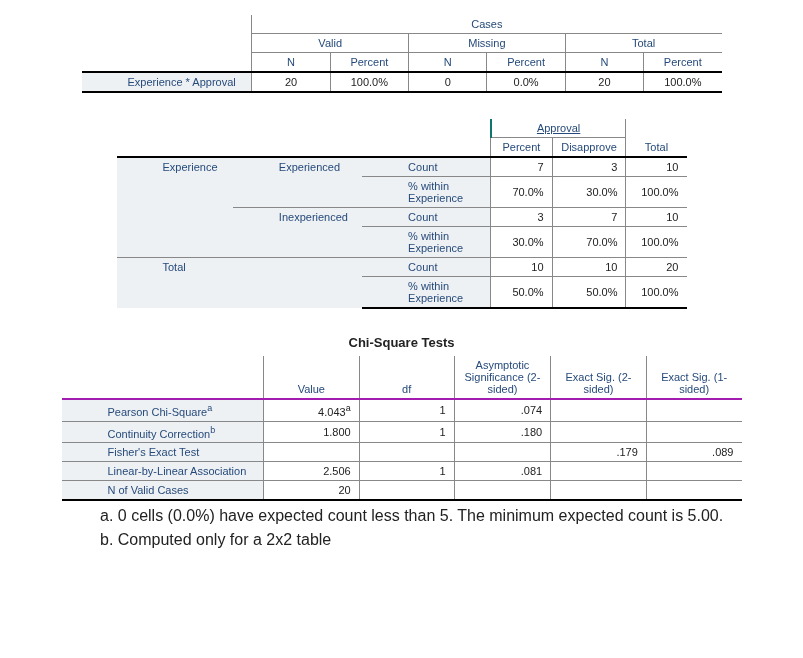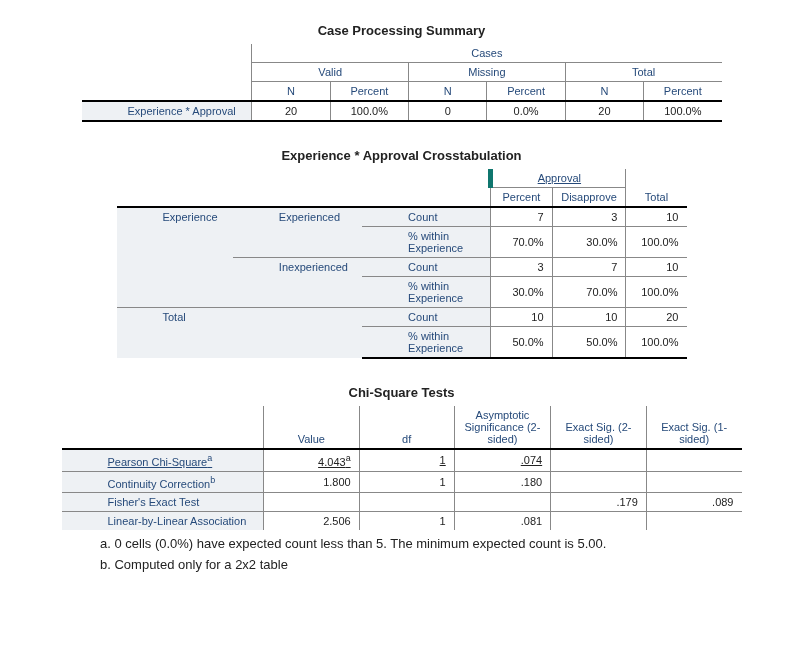--- a/index.html
+++ b/index.html
@@ -53,35 +53,34 @@
     .t2 { width: 570px; }
     .t2 .rtop { border-top: 1px solid #888; }
     .t2 .rthick-top { border-top: 2px solid #000; }
     .t2 .rthick-bot { border-bottom: 2px solid #000; }
     .t2 td.num { width: 60px; }
     .t2 .c3 { width:120px; }
 
     
     .t3 { width: 680px; }
     .t3 .rtop { border-top: 1px solid #888; }
-    .t3 .rthick-top { border-top: 2px solid #000000; text-decoration: underline; }
+    .t3 .rthick-top { border-top: 2px solid #a21caf; }
     .t3 .rthick-bot { border-bottom: 2px solid #000; }
     .t3 .c1 { width:150px;}
     .t3 td.num, .t3 th.hdr { width:80px; }
     .footnote {
-      font-size: 13px;
+      font-size: 16px;
       margin: 6px 0 2px 70px;
     }
     sup { font-size: 9px; }
   </style>
 </head>
 <body>
 
 <div class="section">
-  <div class="title">Case Processing Summary</div>
   <table class="t1">
     <tbody>
         <tr>
       <th class="hdr" rowspan="3" style="width:140px;"></th>
       <th class="hdr vl" colspan="6">Cases</th>
     </tr>
     <tr>
       <th class="hdr rtop vl" colspan="2">Valid</th>
       <th class="hdr rtop vl" colspan="2">Missing</th>
       <th class="hdr rtop vl" colspan="2">Total</th>
@@ -101,26 +100,25 @@
       <td class="num rthick-top rthick-bot vl">0</td>
       <td class="num rthick-top rthick-bot vl">0.0%</td>
       <td class="num rthick-top rthick-bot vl">20</td>
       <td class="num rthick-top rthick-bot vl">100.0%</td>
     </tr>
   </tbody>
     </table>
 </div>
 
 <div class="section">
-  <div class="title">Experience * Approval Crosstabulation</div>
   <table class="t2">
     <tbody>
         <tr>
       <th colspan="3" rowspan="2"></th>
-      <th class="hdr" colspan="2" style="border-left:5px solid #0f766e;text-decoration:underline;">Approval</th>
+      <th class="hdr" colspan="2" style="border-left:2px solid #0f766e;text-decoration:underline;">Approval</th>
       <th style="border-left:1px solid #888;"></th>
     </tr>
     <tr>
       <th class="hdr rtop" style="border-left:1px solid #888;">Percent</th>
       <th class="hdr rtop" style="border-left:1px solid #888;">Disapprove</th>
       <th class="hdr" style="border-left:1px solid #888;">Total</th>
     </tr>
 
     <tr>
       <td class="rowlabel rthick-top" rowspan="4" style="vertical-align:top;width:80px;">Experience</td>
@@ -205,17 +203,25 @@
       <td class="num rtop" style="border-left:1px solid #888;">.089</td>
     </tr>
     <tr>
       <td class="rowlabel rtop c1">Linear-by-Linear Association</td>
       <td class="num rtop" style="border-left:1px solid #888;">2.506</td>
       <td class="num rtop" style="border-left:1px solid #888;">1</td>
       <td class="num rtop" style="border-left:1px solid #888;">.081</td>
       <td class="num rtop" style="border-left:1px solid #888;"></td>
       <td class="num rtop" style="border-left:1px solid #888;"></td>
     </tr>
+    <tr>
+      <td class="rowlabel rtop rthick-bot c1">N of Valid Cases</td>
+      <td class="num rtop rthick-bot" style="border-left:1px solid #888;">20</td>
+      <td class="num rtop rthick-bot" style="border-left:1px solid #888;"></td>
+      <td class="num rtop rthick-bot" style="border-left:1px solid #888;"></td>
+      <td class="num rtop rthick-bot" style="border-left:1px solid #888;"></td>
+      <td class="num rtop rthick-bot" style="border-left:1px solid #888;"></td>
+    </tr>
   </tbody>
     </table>
   <div class="footnote">a. 0 cells (0.0%) have expected count less than 5. The minimum expected count is 5.00.</div>
   <div class="footnote">b. Computed only for a 2x2 table</div>
 </div>
 
 </body></html>

